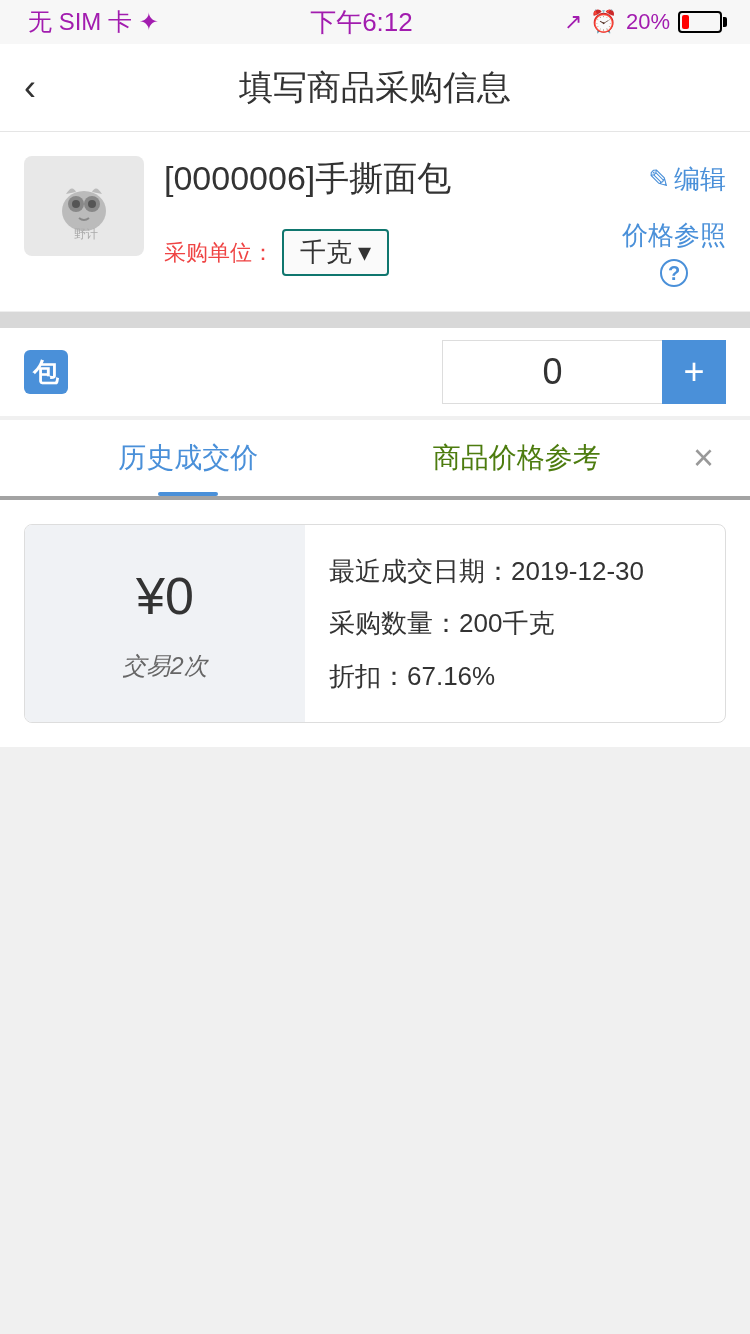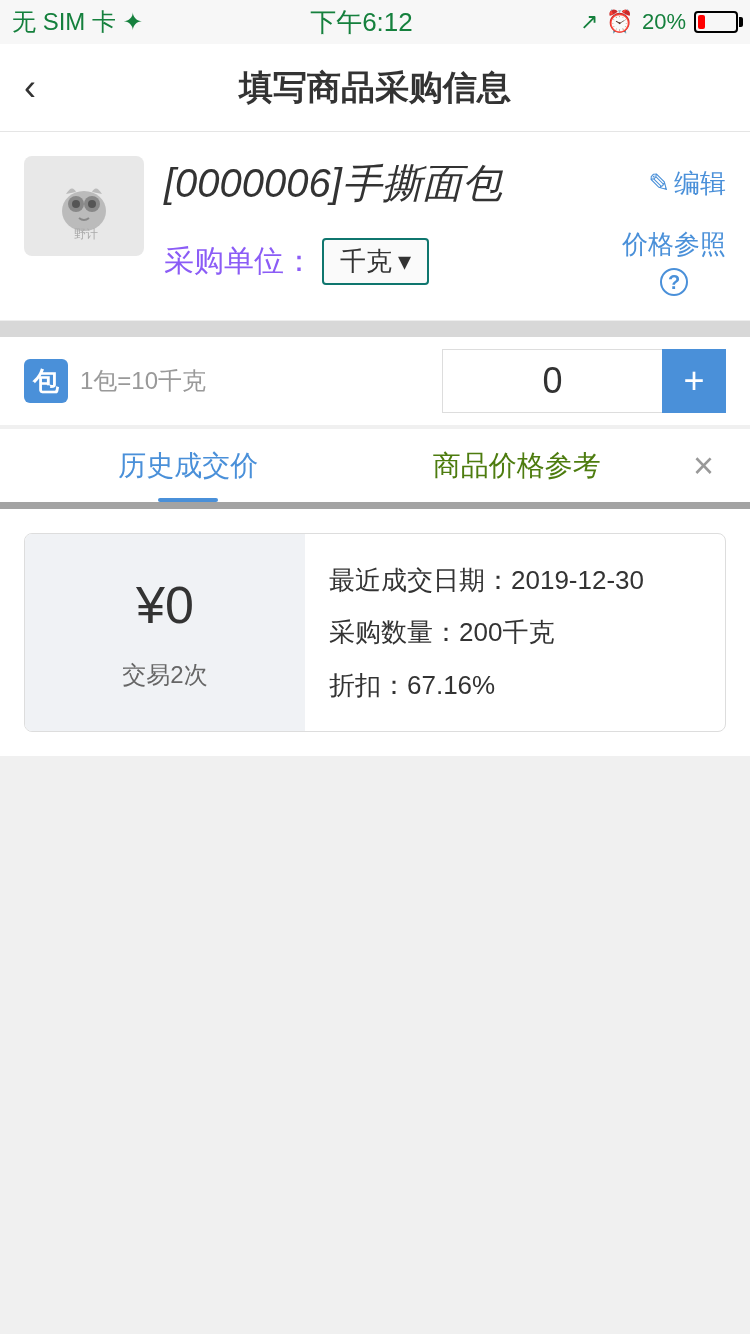--- a/index.html
+++ b/index.html
@@ -13,23 +13,23 @@
     }
 
     
     .status-bar {
       width: 750px;
       height: 44px;
       background: #f7f7f7;
       display: flex;
       align-items: center;
       justify-content: space-between;
-      padding: 0 12px;
+      padding: 0 28px;
       font-size: 24px;
-      color: #15803d;
+      color: #a21caf;
     }
     .status-left { display: flex; align-items: center; gap: 8px; }
     .status-center { font-size: 26px; font-weight: 400; }
     .status-right { display: flex; align-items: center; gap: 8px; font-size: 22px; }
     .battery {
       width: 44px;
       height: 22px;
       border: 2px solid #000;
       border-radius: 4px;
       position: relative;
@@ -68,21 +68,21 @@
     }
     .nav-back {
       position: absolute;
       left: 24px;
       font-size: 36px;
       color: #333;
       cursor: pointer;
     }
     .nav-title {
       font-size: 34px;
-      font-weight: 700;
+      font-weight: 400;
       color: #333;
     }
 
     
     .product-card {
       background: #fff;
       margin: 0;
       padding: 24px;
       display: flex;
       align-items: flex-start;
@@ -103,41 +103,40 @@
     .product-info {
       flex: 1;
     }
     .product-name-row {
       display: flex;
       justify-content: space-between;
       align-items: center;
       margin-bottom: 16px;
     }
     .product-name {
-      font-size: 40px;
+      font-size: 34px;
       color: #333;
       font-weight: 500;
-      font-style: italic;
     }
     .edit-btn {
       color: #4a90d9;
       font-size: 26px;
       display: flex;
       align-items: center;
       gap: 4px;
       cursor: pointer;
     }
     .purchase-unit-row {
       display: flex;
       justify-content: space-between;
       align-items: center;
     }
     .unit-label {
-      font-size: 30px;
-      color: #8b5cf6;
+      font-size: 22px;
+      color: #ef4444;
     }
     .unit-select {
       border: 2px solid #0f766e;
       border-radius: 4px;
       padding: 4px 16px;
       font-size: 26px;
       color: #333;
       display: flex;
       align-items: center;
       gap: 6px;
@@ -234,21 +233,21 @@
 
     
     .price-panel {
       background: #fff;
       margin-top: 4px;
     }
     .tab-bar {
       display: flex;
       align-items: center;
       height: 80px;
-      border-bottom: 7px solid #a3a3a3;
+      border-bottom: 4px solid #a3a3a3;
       position: relative;
       padding: 0 24px;
     }
     .tab-item {
       flex: 1;
       text-align: center;
       font-size: 28px;
       color: #4d7c0f;
       height: 100%;
       display: flex;
@@ -300,20 +299,21 @@
     }
     .trans-price {
       font-size: 52px;
       color: #333;
       font-weight: 500;
     }
     .trans-count {
       font-size: 24px;
       color: #666;
       margin-top: 24px;
+      font-style: italic;
     }
     .trans-right {
       flex: 1;
       padding: 28px 24px;
       display: flex;
       flex-direction: column;
       justify-content: center;
       gap: 16px;
     }
     .trans-detail {
@@ -382,21 +382,20 @@
       </div>
     </div>
   </div>
 </div>
 
 <div class="gray-divider"></div>
 
 <div class="quantity-row">
   <div class="qty-left">
     <div class="qty-unit-box">包</div>
-    <span class="qty-convert">1包=10千克</span>
   </div>
   <div class="qty-right">
     <input class="qty-input-field" type="text" value="0" style="">
     <button class="qty-plus-btn">+</button>
   </div>
 </div>
 
 <div class="price-panel">
 
   <div class="tab-bar">

